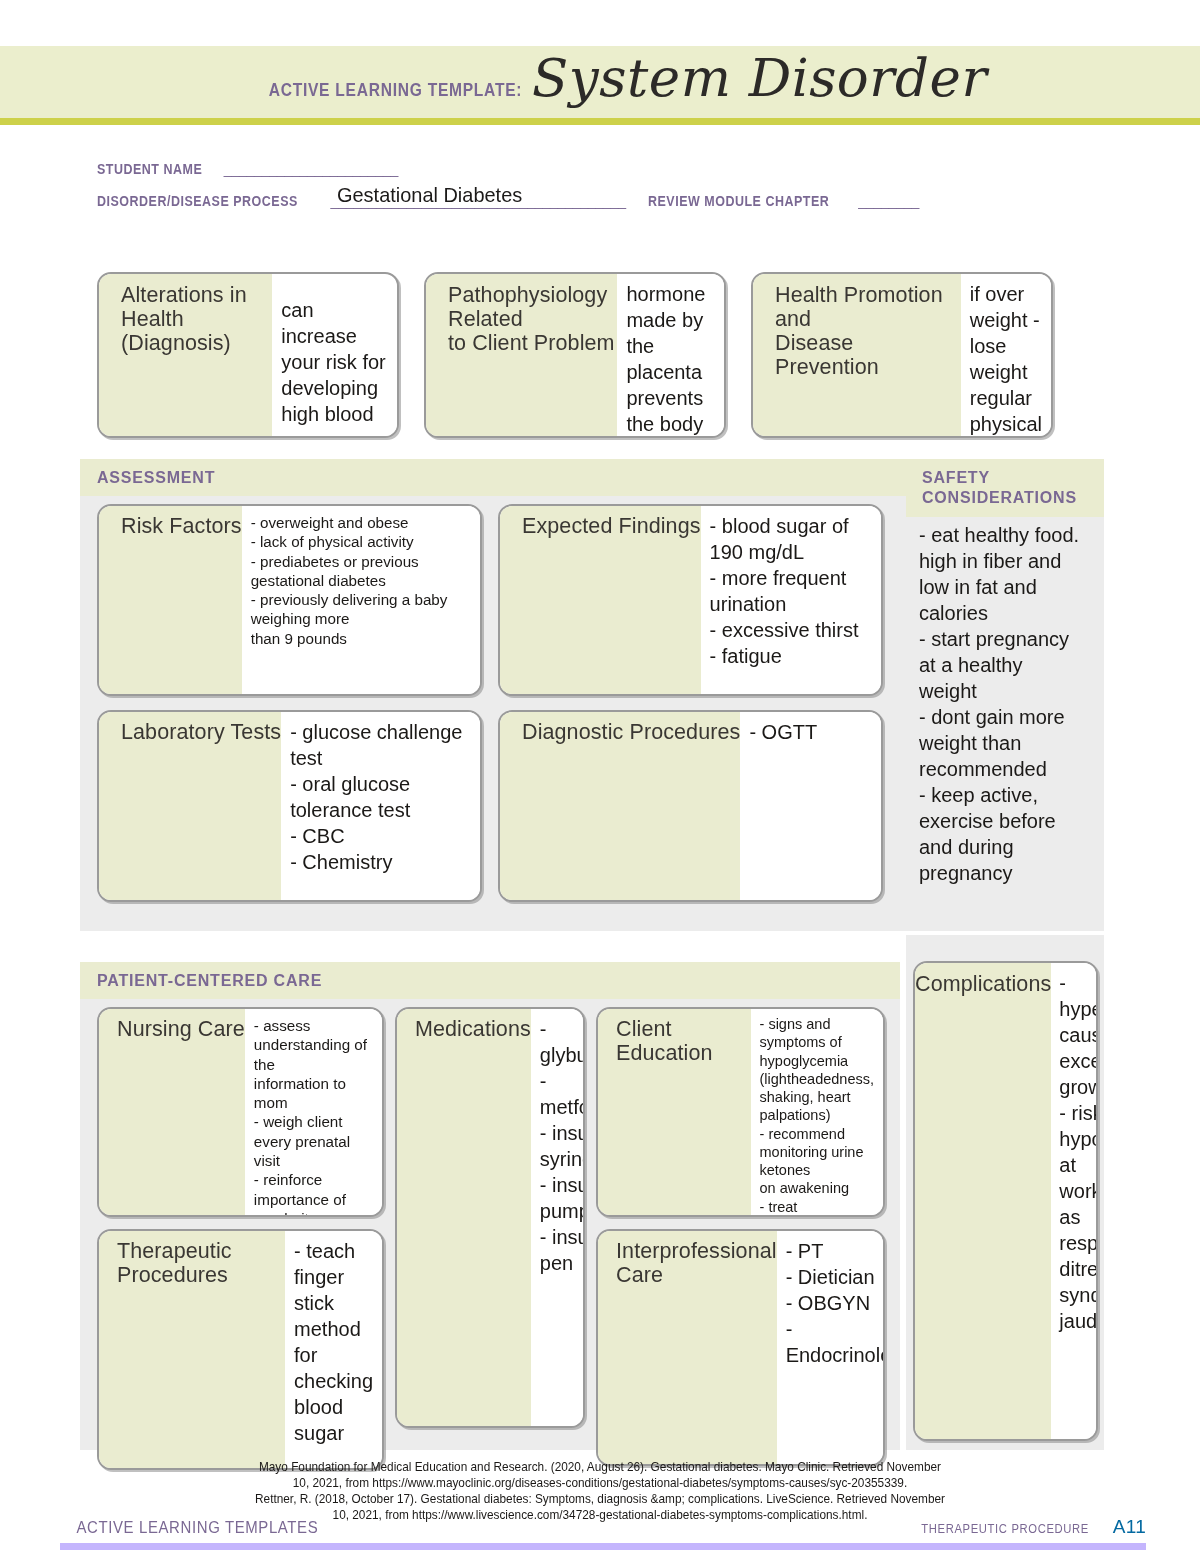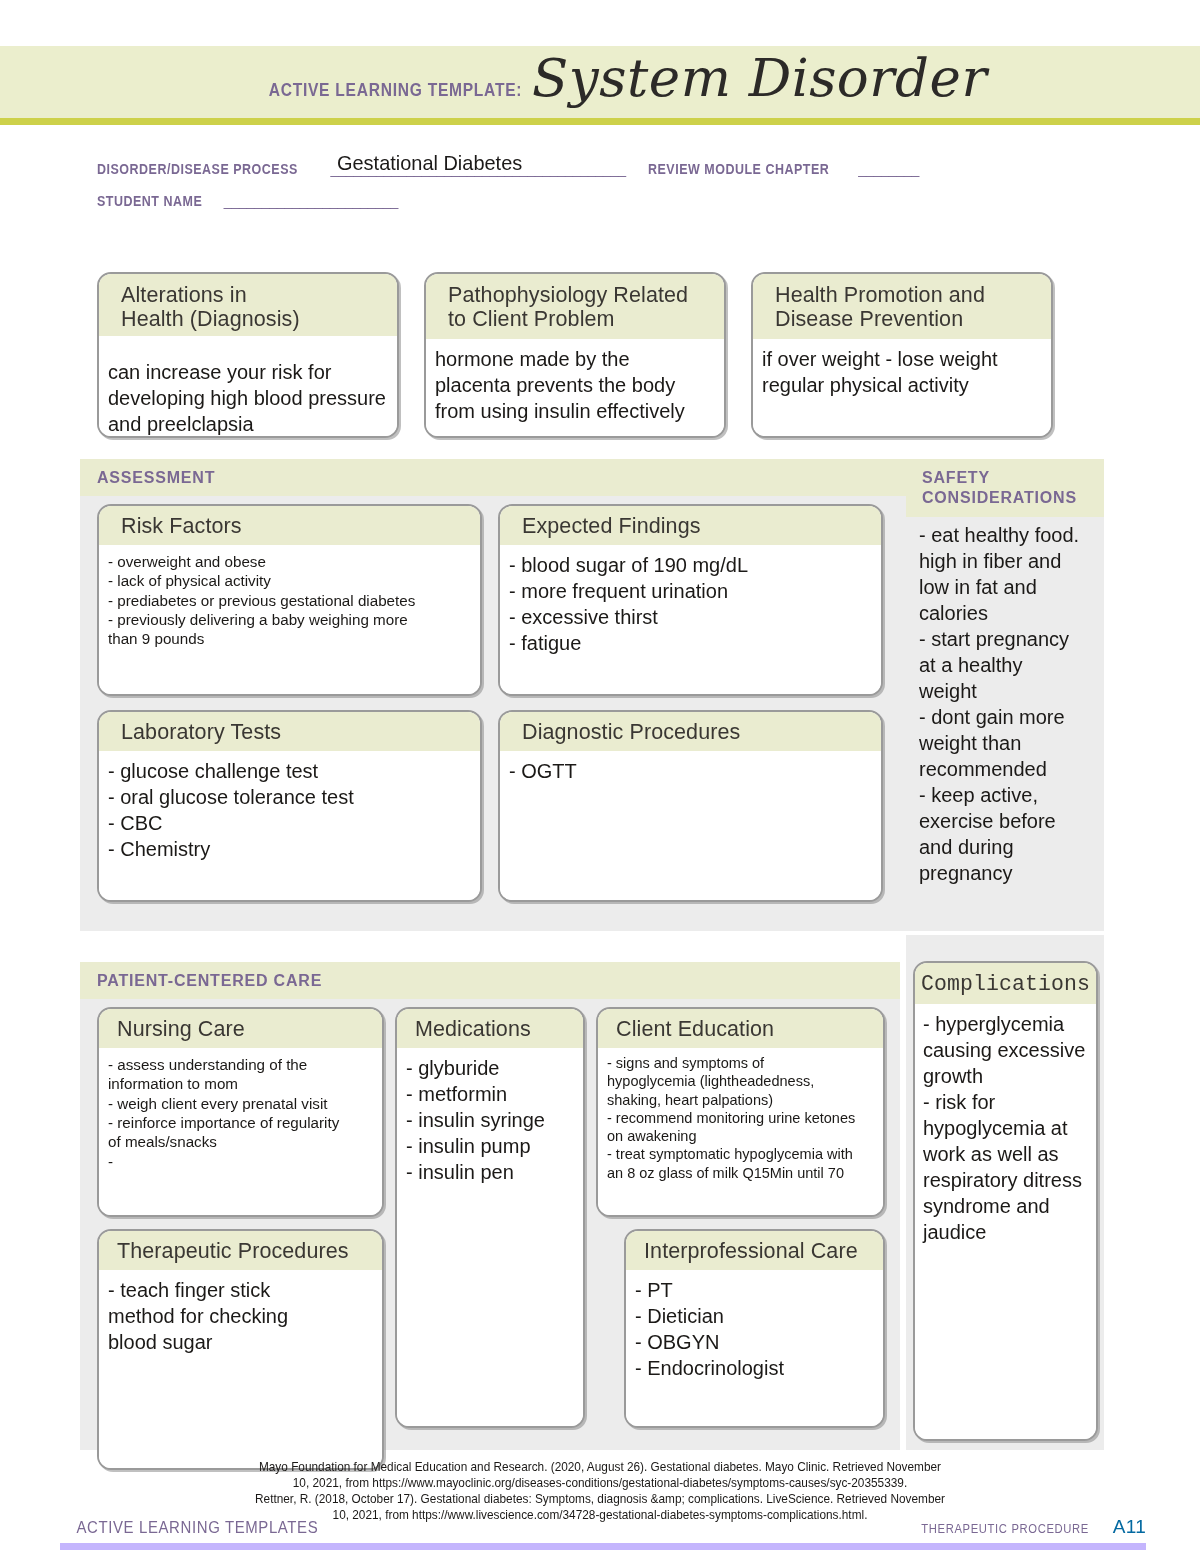--- a/index.html
+++ b/index.html
@@ -58,21 +58,21 @@
   }
   .spacer-lg { display: inline-block; width: 22px; }
 
   
   .card {
     background: #ffffff;
     border: 2px solid #9a9a9a;
     border-radius: 14px;
     overflow: hidden;
     box-shadow: 2px 2px 0 rgba(140,140,140,0.55);
-    display: flex; flex-direction: column;
+    display: flex; flex-direction: row;
   }
   .card-head {
     background: #eaecd0;
     padding: 9px 0 8px 22px;
     font-size: 21.5px; line-height: 1.12;
     color: #3a3733; font-weight: 400;
     letter-spacing: 0.1px;
     font-family: "Liberation Sans", sans-serif;
   }
   .card-body {
@@ -136,21 +136,21 @@
     padding: 8px 16px 0 17px;
     display: grid;
     grid-template-columns: 287px 190px 289px;
     column-gap: 11px; row-gap: 12px;
   }
   .pcc-grid .card-head { min-height: 0; padding: 8px 0 7px 18px; }
   .nursing { grid-column: 1; grid-row: 1; height: 210px; }
   .meds { grid-column: 2; grid-row: 1 / span 2; height: 421px; }
   .client-ed { grid-column: 3; grid-row: 1; height: 210px; }
   .therap { grid-column: 1; grid-row: 2; height: 241px; }
-  .interprof { grid-column: 3; grid-row: 2; height: 199px; margin-left: 28px; }
+  .interprof { grid-column: 3; grid-row: 2; height: 237px; }
 
   
   .complications-col {
     position: absolute; left: 906px; top: 935px;
     width: 198px; height: 515px;
     background: #ececec;
     padding: 26px 0 0 0;
   }
   .complications-card {
     margin: 0 6px 0 7px; height: 480px;
@@ -197,33 +197,33 @@
 <body>
 
 <div class="header-band">
   <div class="header-inner">
     <span class="alt-label">Active Learning Template:</span>
     <span class="template-title">System Disorder</span>
   </div>
 </div>
 
 <div class="meta">
+  <div class="meta-row">
+    <span class="meta-label">Student Name</span>
+    <span class="rule">_______________________</span>
+  </div>
   <div class="meta-row meta-row-2">
     <span class="meta-label">Disorder/Disease Process</span>
     <span class="disorder-wrap">
       <span class="rule">_______________________________________</span>
       <span class="disorder-value">Gestational Diabetes</span>
     </span>
     <span class="spacer-lg"></span>
     <span class="meta-label">Review Module Chapter</span>
     <span class="rule">________</span>
-  </div>
-  <div class="meta-row">
-    <span class="meta-label">Student Name</span>
-    <span class="rule">_______________________</span>
   </div>
 </div>
 
 <div class="top-row">
   <div class="card">
     <div class="card-head" style="white-space: pre-line;">Alterations in
 Health (Diagnosis)</div>
     <div class="card-body" style="white-space: pre-line; margin-top: 16px;">can increase your risk for
 developing high blood pressure
 and preelclapsia</div>
@@ -335,21 +335,21 @@
       <div class="card-body" style="white-space: pre-line;">- PT
 - Dietician
 - OBGYN
 - Endocrinologist</div>
     </div>
   </div>
 </div>
 
 <div class="complications-col">
   <div class="card complications-card">
-    <div class="card-head" style="white-space: pre-line; font-family: Liberation Mono, monospace;">Complications</div>
+    <div class="card-head" style="white-space: pre-line;">Complications</div>
     <div class="card-body" style="white-space: pre-line;">- hyperglycemia
 causing excessive
 growth
 - risk for
 hypoglycemia at
 work as well as
 respiratory ditress
 syndrome and
 jaudice</div>
   </div>

